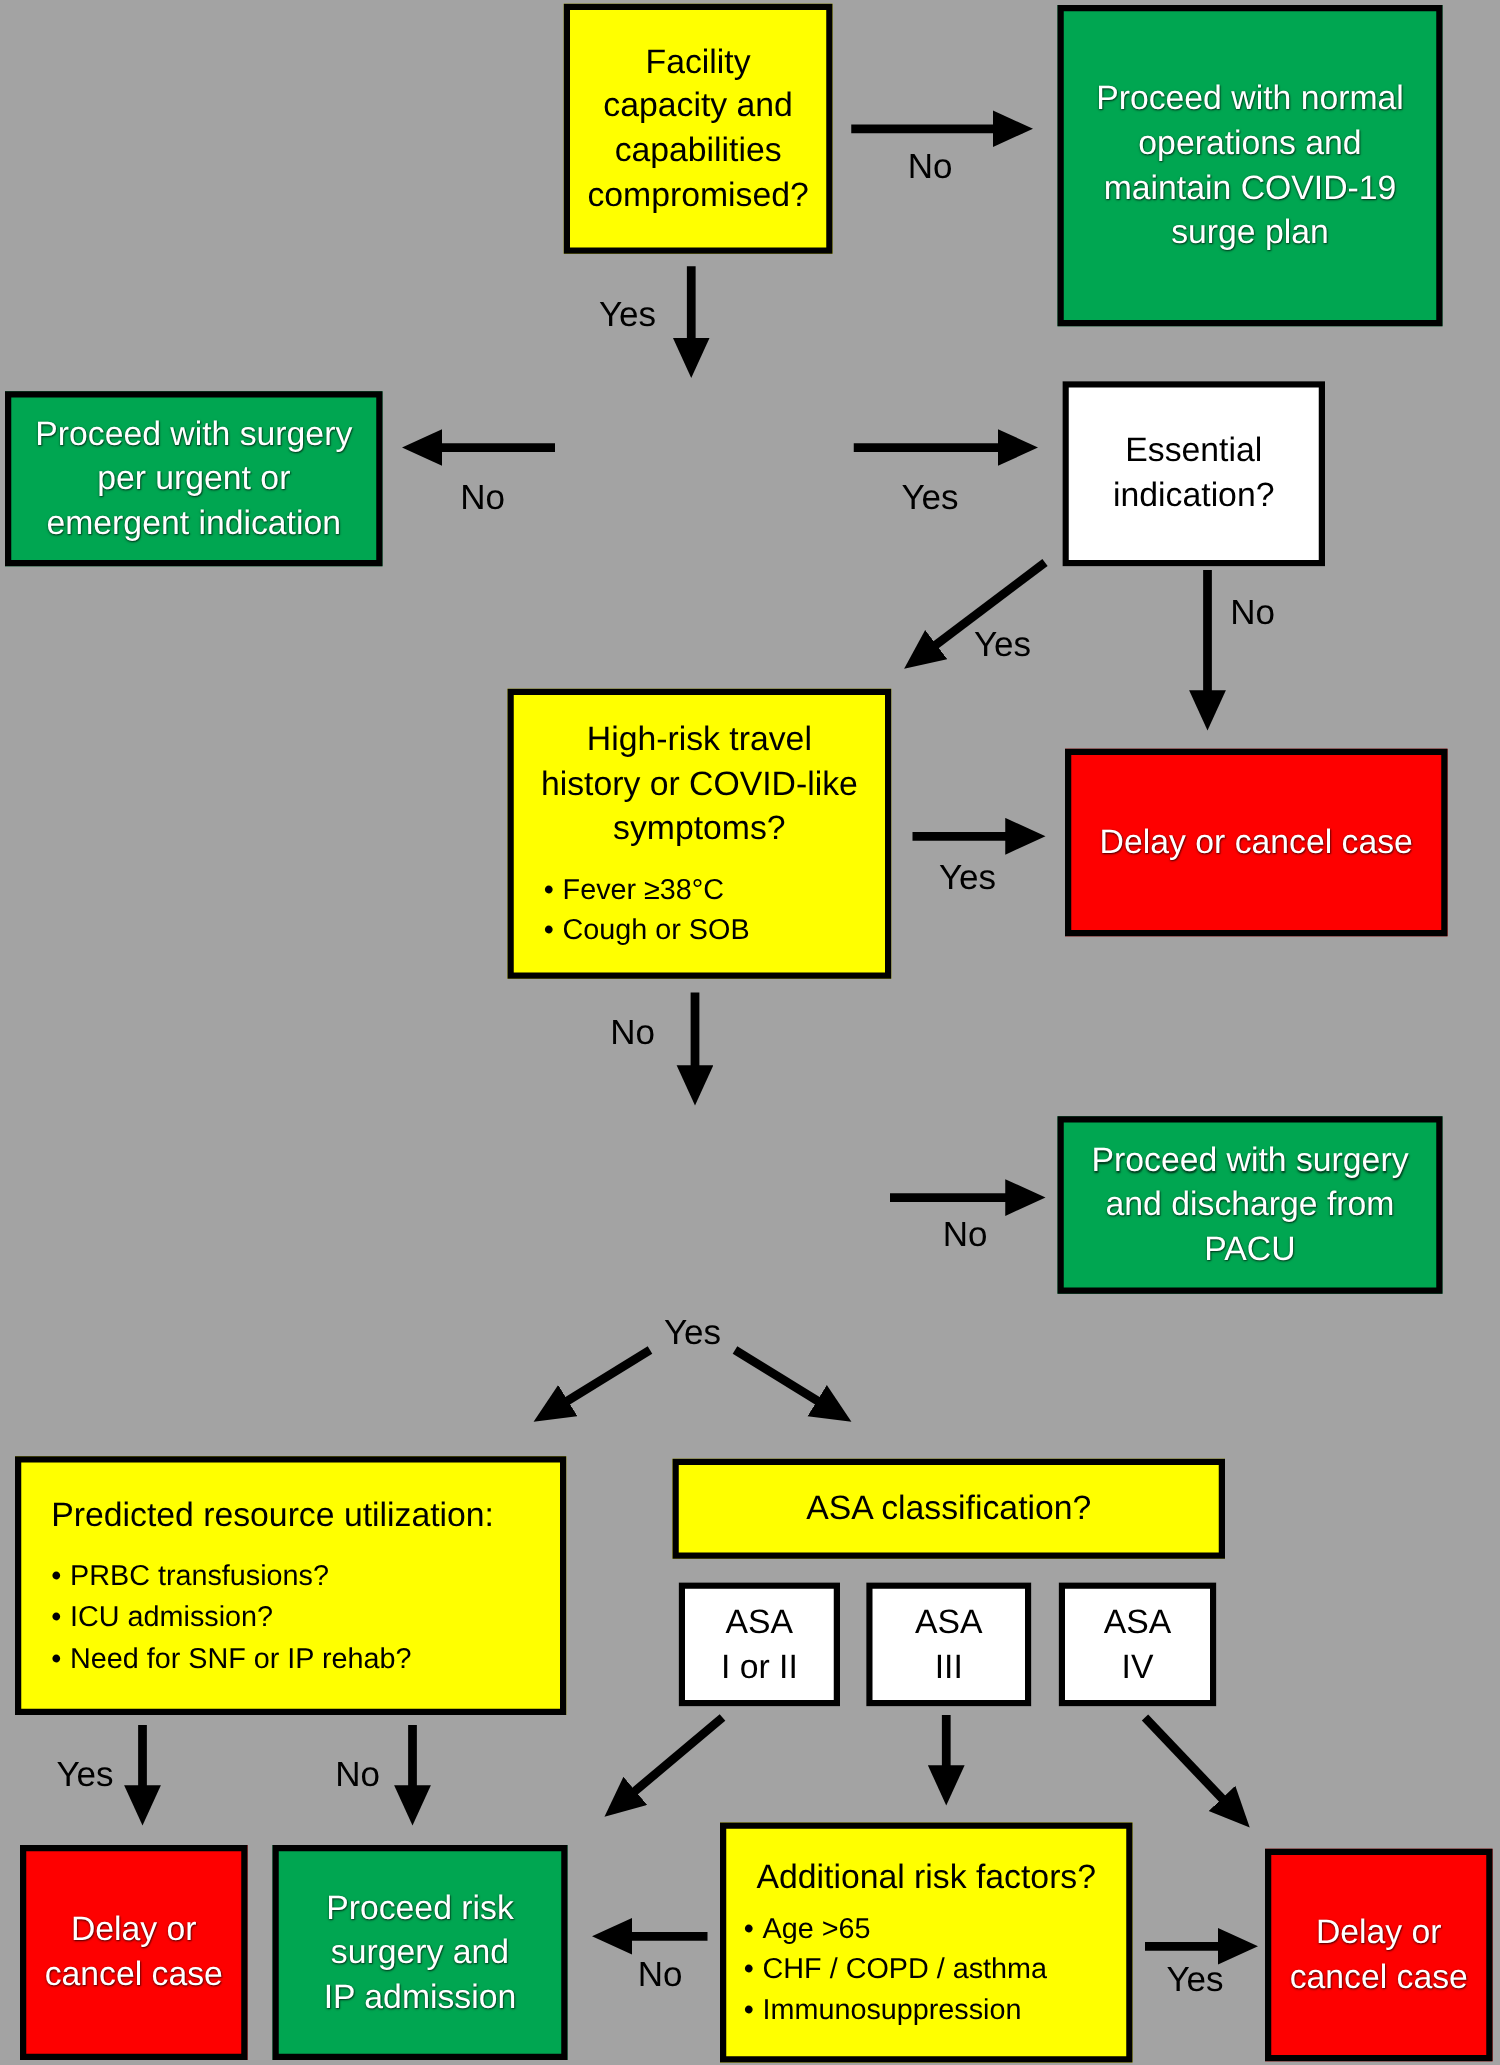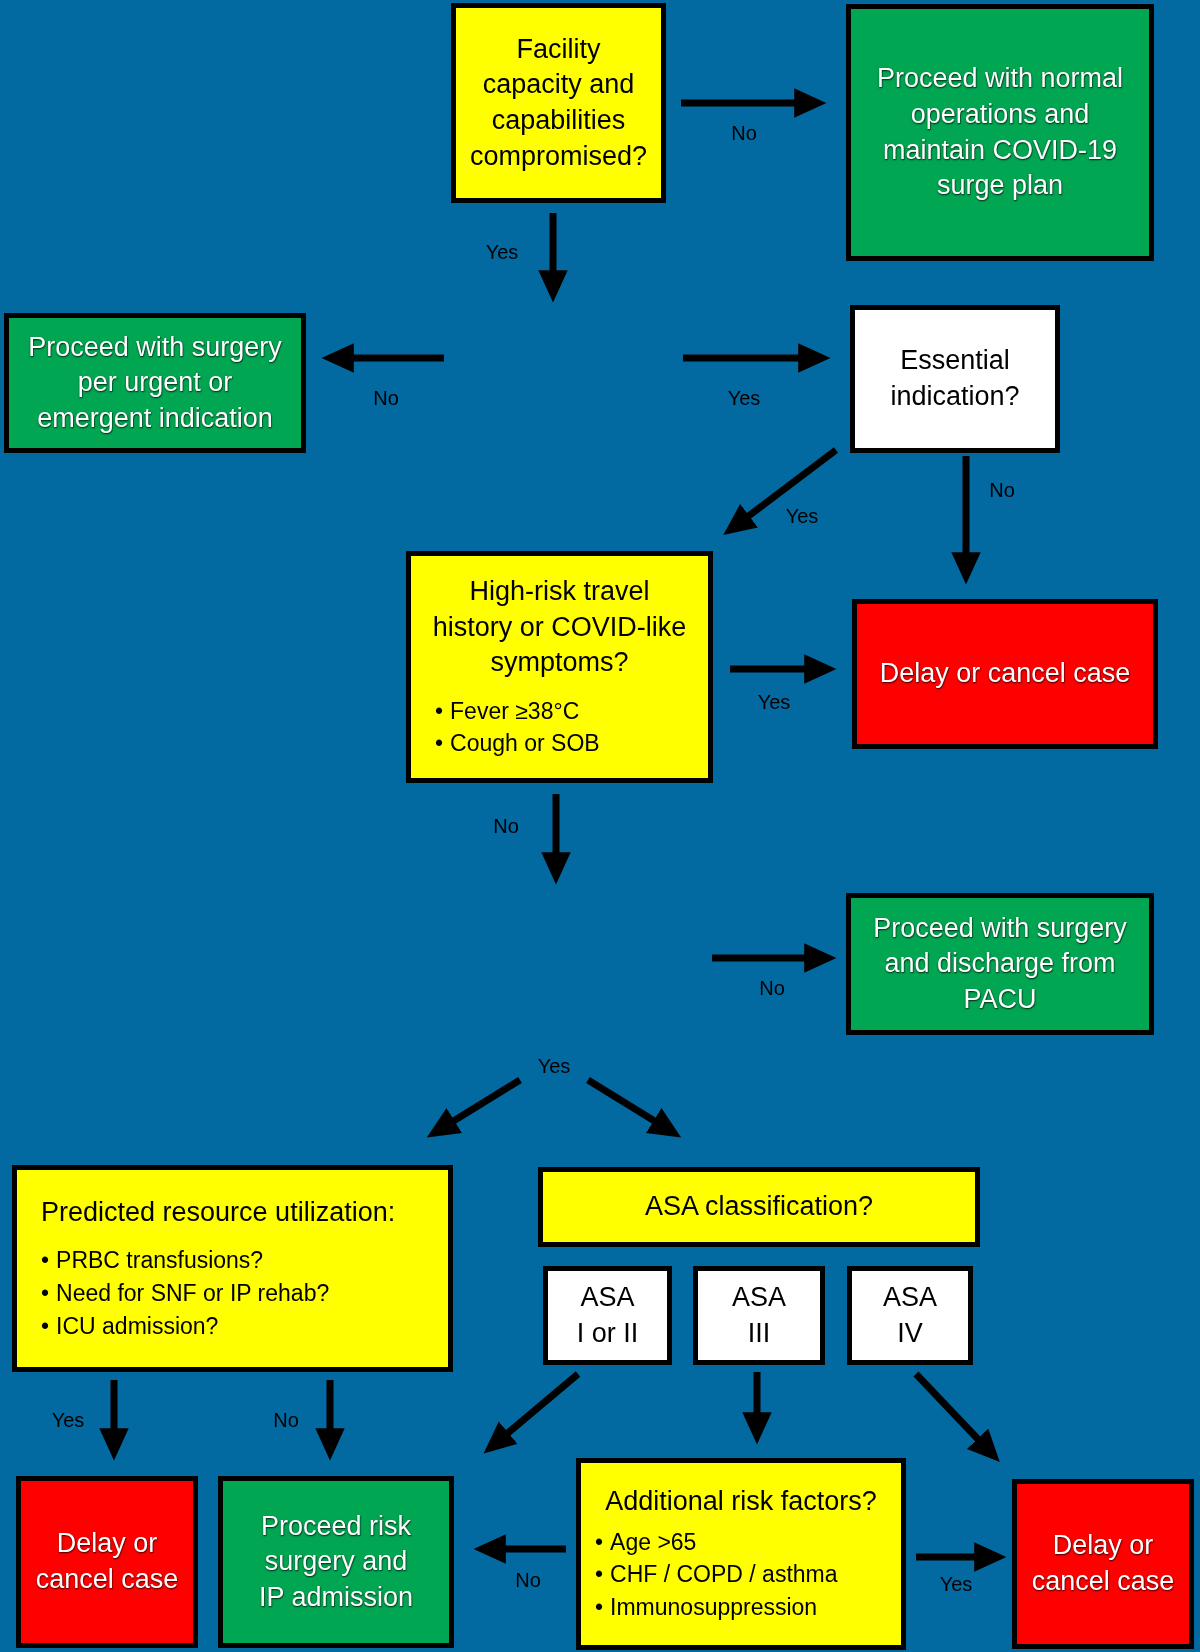--- a/index.html
+++ b/index.html
@@ -1,37 +1,37 @@
 <!DOCTYPE html>
 <html><head>
 <meta charset="utf-8">
 <style>
   html,body{margin:0;padding:0;background:#ffffff;}
   body{font-family:"Liberation Sans", sans-serif;}
-  .canvas{position:relative;width:1200px;height:1652px;background:#0369a1;overflow:hidden;}
+  .canvas{position:relative;width:1200px;height:1652px;background:#a3a3a3;overflow:hidden;}
   svg.arrows{position:absolute;left:0;top:0;width:1200px;height:1652px;pointer-events:none;}
   svg.arrows line{stroke:#000;stroke-width:7;}
   .node{
     position:absolute;border:5px solid #000;box-sizing:border-box;
     display:flex;flex-direction:column;justify-content:center;align-items:center;
     text-align:center;
   }
   .yellow{background:#FFFF00;color:#000;}
   .white{background:#FFFFFF;color:#000;}
   .green{background:#00A651;color:#FFFFFF;}
   .red{background:#FE0000;color:#FFFFFF;}
   .green .txt,.red .txt{text-shadow:0 1px 2px rgba(0,0,0,.55),1px 1px 1px rgba(0,0,0,.35);}
   .txt{font-size:27px;line-height:1.32;white-space:pre-line;padding:0 6px;}
   .bullets{list-style:none;margin:14px 0 0 0;padding:0 10px 0 24px;align-self:stretch;text-align:left;}
   .bullets li{font-size:23px;line-height:1.42;white-space:nowrap;}
   .bullets li::before{content:"\2022";margin-right:7px;}
   .left-align .txt{align-self:flex-start;text-align:left;padding-left:24px;}
   .elabel{
     position:absolute;transform:translate(-50%,-50%);
-    font-size:20px;line-height:1;color:#000;white-space:nowrap;
+    font-size:28px;line-height:1;color:#000;white-space:nowrap;
   }
 </style>
 </head>
 <body>
 
 <div class="canvas">
 
   <svg class="arrows" viewBox="0 0 1200 1652">
     <defs>
       <marker id="ah" markerWidth="6" markerHeight="6" refX="3.4" refY="2.1" orient="auto" markerUnits="strokeWidth">
@@ -97,22 +97,22 @@
   <div class="node green" style="left:846px;top:893px;width:308px;height:142px;">
     <div class="txt">Proceed with surgery
 and discharge from
 PACU</div>
   </div>
 
   <div class="node yellow left-align" style="left:12px;top:1165px;width:441px;height:207px;">
     <div class="txt">Predicted resource utilization:</div>
     <ul class="bullets">
       <li>PRBC transfusions?</li>
+      <li>ICU admission?</li>
       <li>Need for SNF or IP rehab?</li>
-      <li>ICU admission?</li>
     </ul>
   </div>
   <div class="node yellow" style="left:538px;top:1167px;width:442px;height:80px;">
     <div class="txt">ASA classification?</div>
   </div>
   <div class="node white" style="left:543px;top:1266px;width:129px;height:99px;">
     <div class="txt">ASA
 I or II</div>
   </div>
   <div class="node white" style="left:693px;top:1266px;width:132px;height:99px;">

